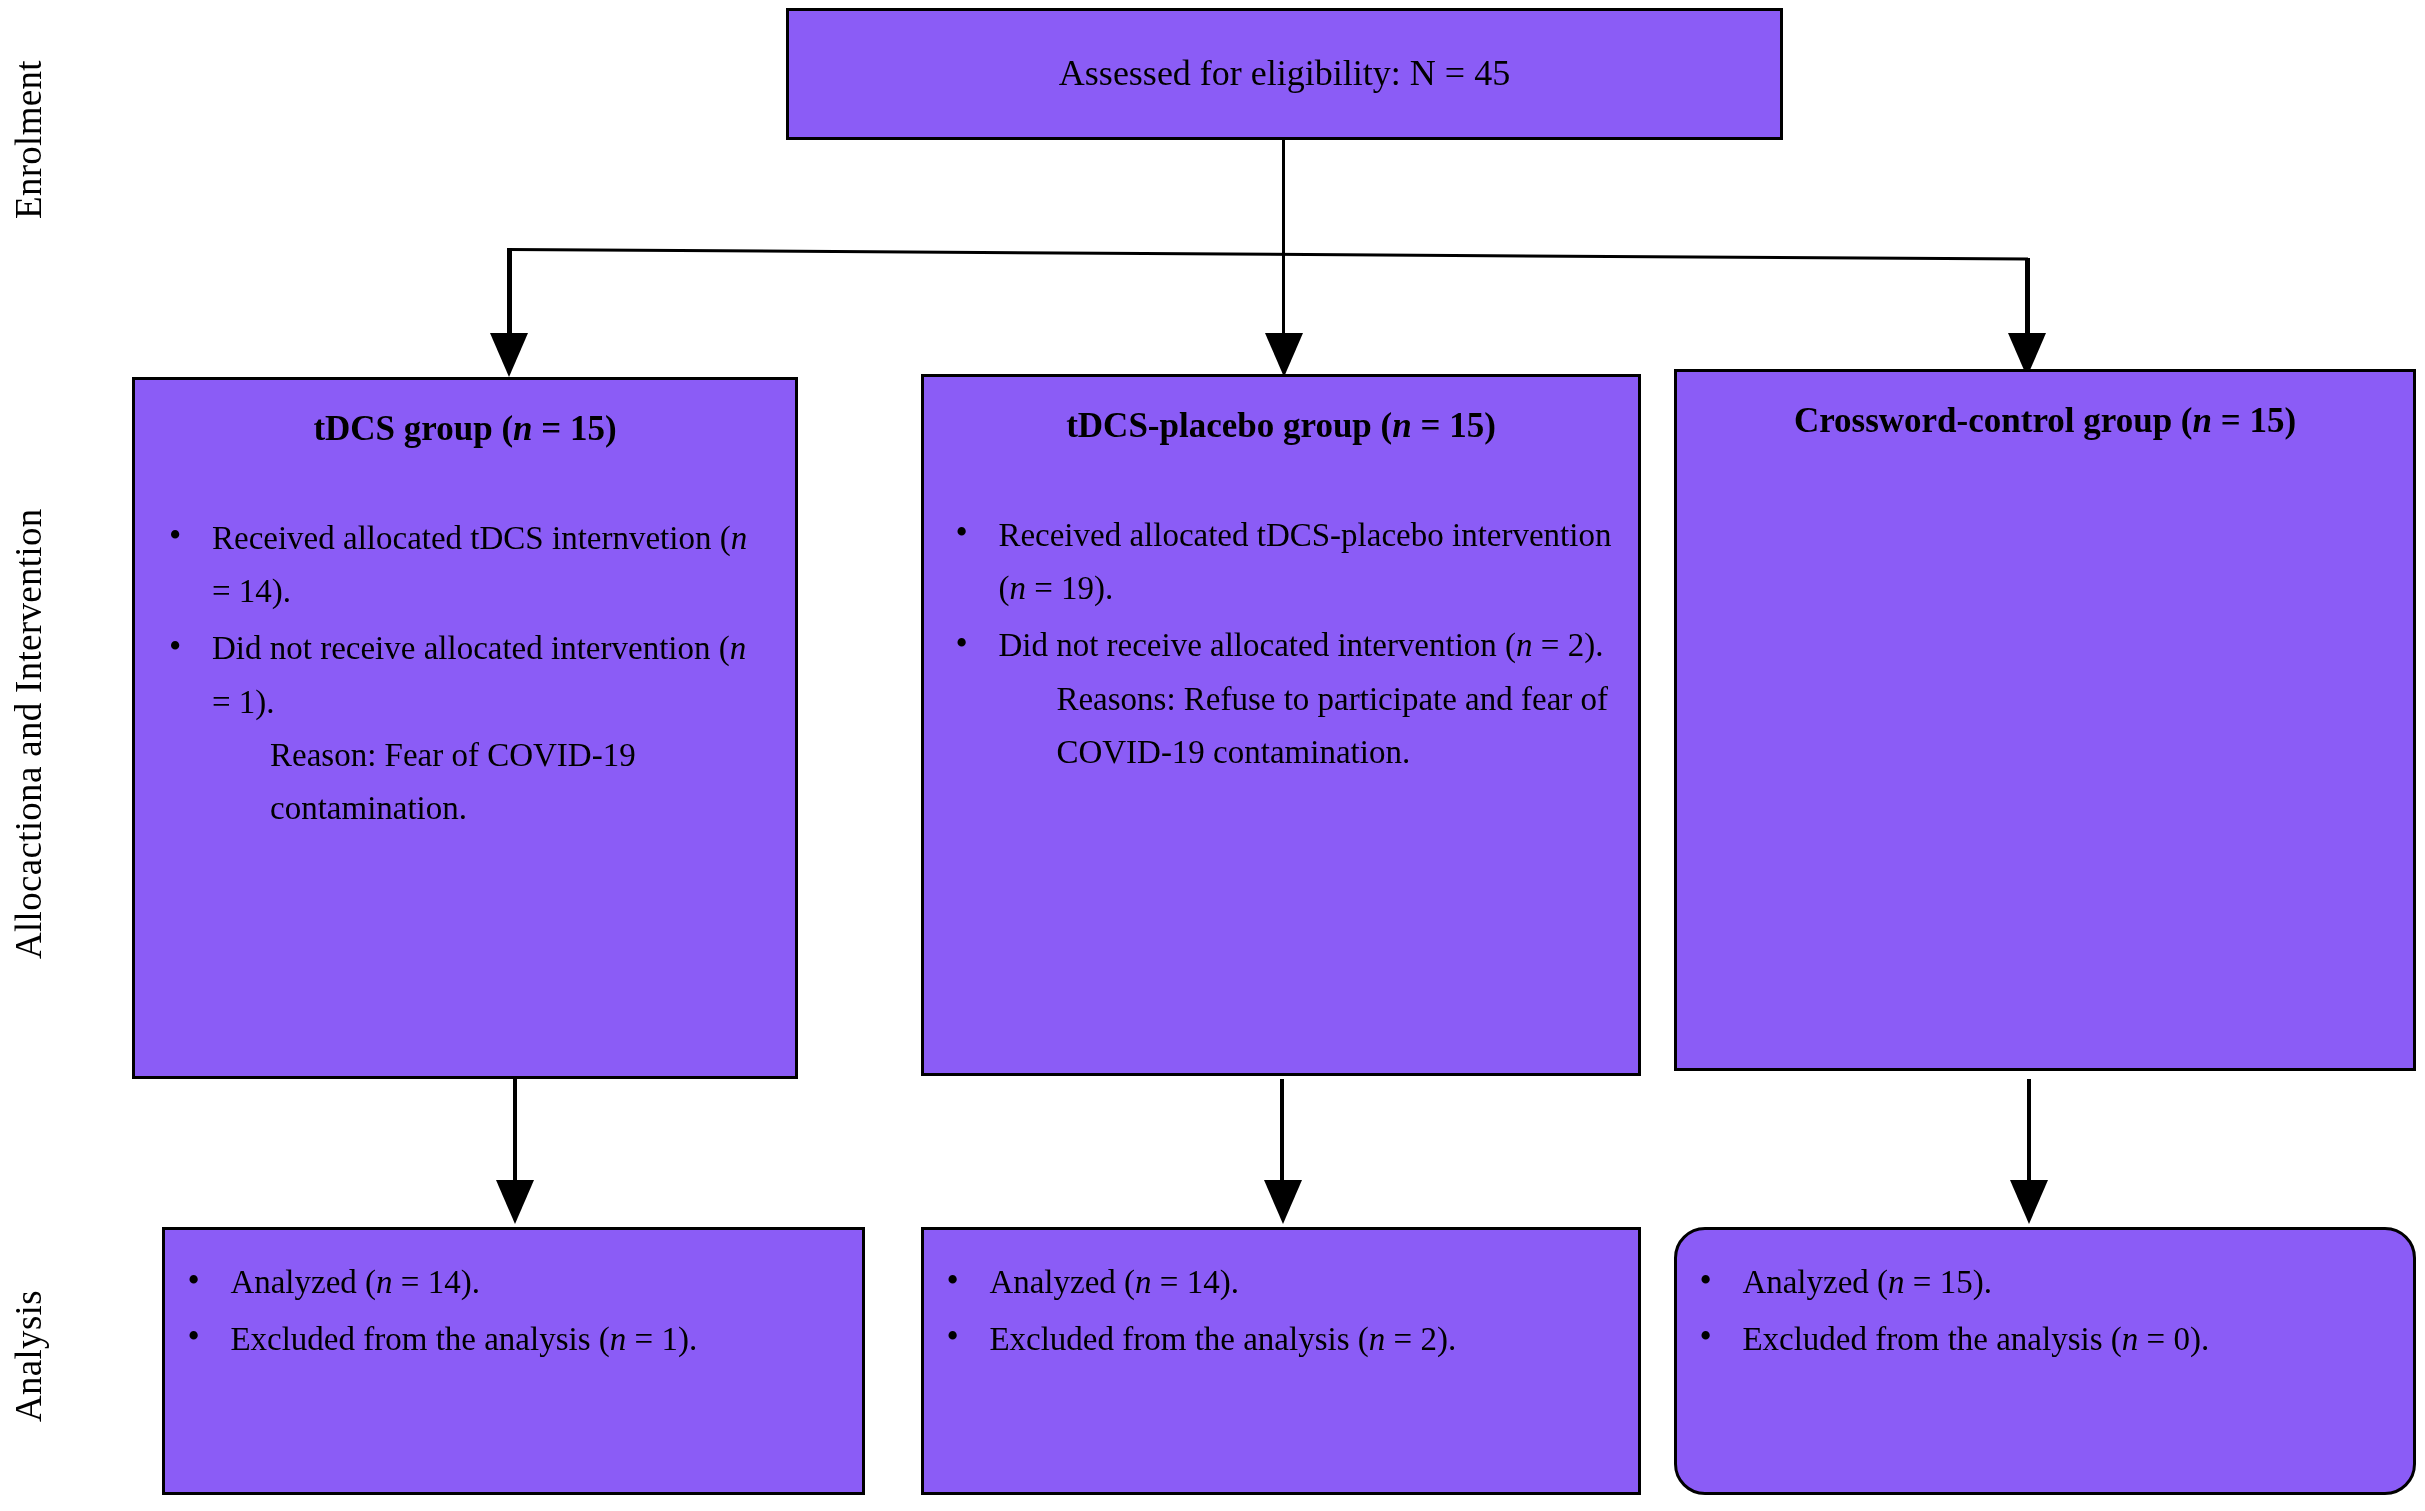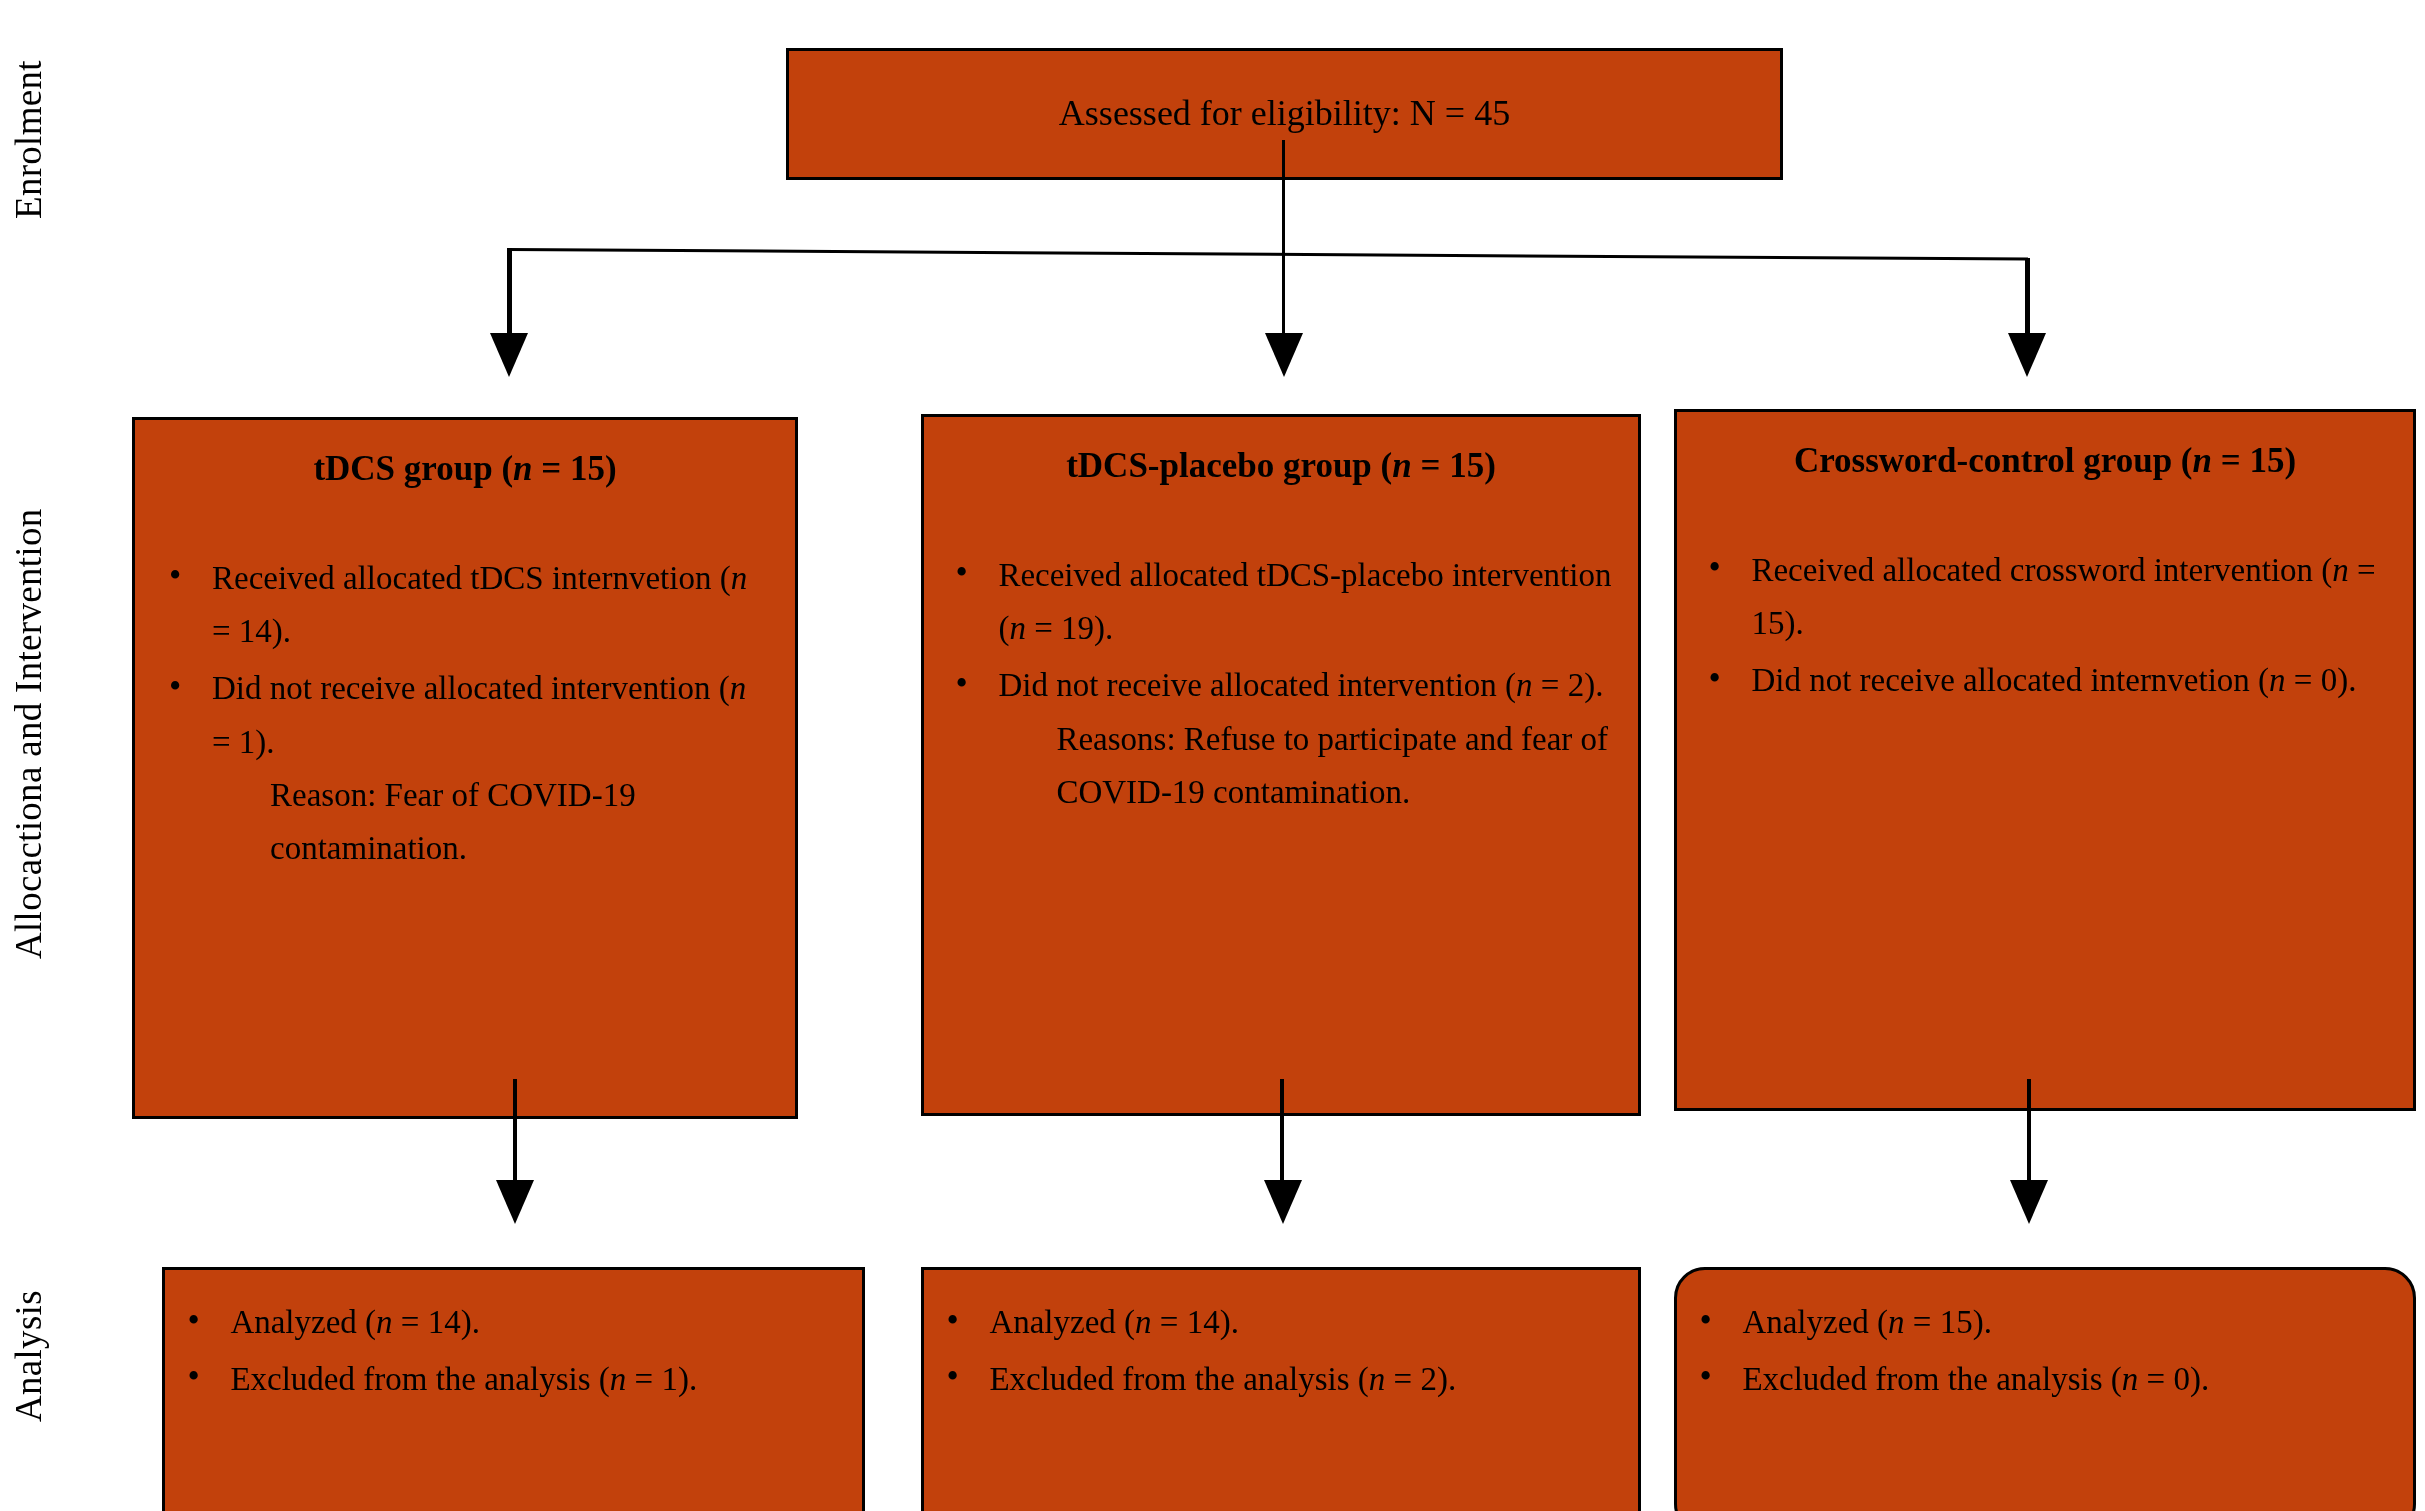--- a/index.html
+++ b/index.html
@@ -30,23 +30,22 @@
     white-space: nowrap;
     text-align: center;
     color: #000;
     line-height: 1;
   }
 
   
   .box {
     position: absolute;
     box-sizing: border-box;
-    background: #c2410c;
+    background: #8b5cf6;
     border: 3.4px solid #000000;
-    margin-top: 40px;
   }
 
   .box-title {
     font-weight: bold;
     font-size: 35px;
     text-align: center;
     line-height: 1.25;
     margin: 0;
     white-space: nowrap;
   }
@@ -163,28 +162,20 @@
         <span>Did not receive allocated intervention (</span><span class="ital">n</span><span> = 2).</span>
         <div class="sub-note" style="padding-left:58px;">Reasons: Refuse to participate and fear of COVID-19 contamination.</div>
       </li>
     </ul>
   </div>
 
   <div class="box" style="left:1674px; top:369px; width:742px; height:702px; padding:27px 22.4px 0 22.4px;">
     <p class="box-title">
       <span>Crossword-control group (</span><span class="ital">n</span><span> = 15)</span>
     </p>
-    <ul class="bullets" style="margin-top:61px;">
-      <li>
-        <span>Received allocated crossword intervention (</span><span class="ital">n</span><span> = 15).</span>
-      </li>
-      <li>
-        <span>Did not receive allocated internvetion (</span><span class="ital">n</span><span> = 0).</span>
-      </li>
-    </ul>
   </div>
 
   <div class="vline" style="left:513px; top:1079px; width:3.9px; height:106px;"></div>
   <div class="arrowhead" style="left:496px; top:1180px;"></div>
 
   <div class="vline" style="left:1280px; top:1079px; width:3.9px; height:106px;"></div>
   <div class="arrowhead" style="left:1264px; top:1180px;"></div>
 
   <div class="vline" style="left:2027px; top:1079px; width:3.9px; height:106px;"></div>
   <div class="arrowhead" style="left:2010px; top:1180px;"></div>

